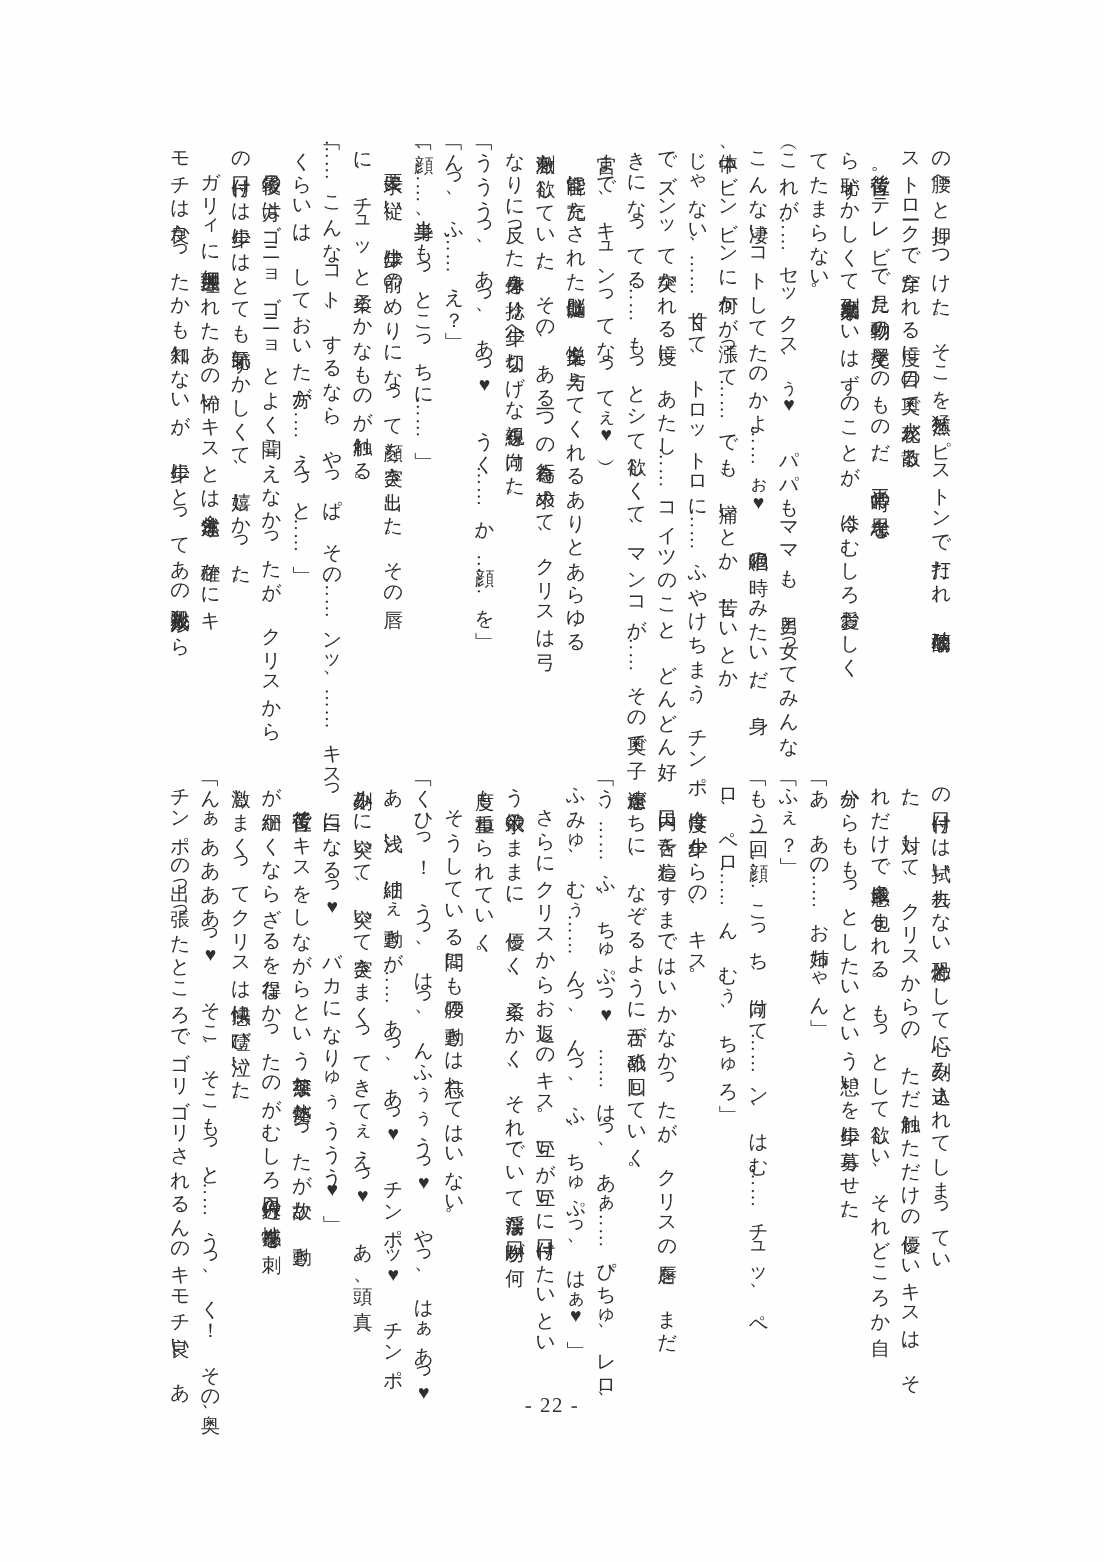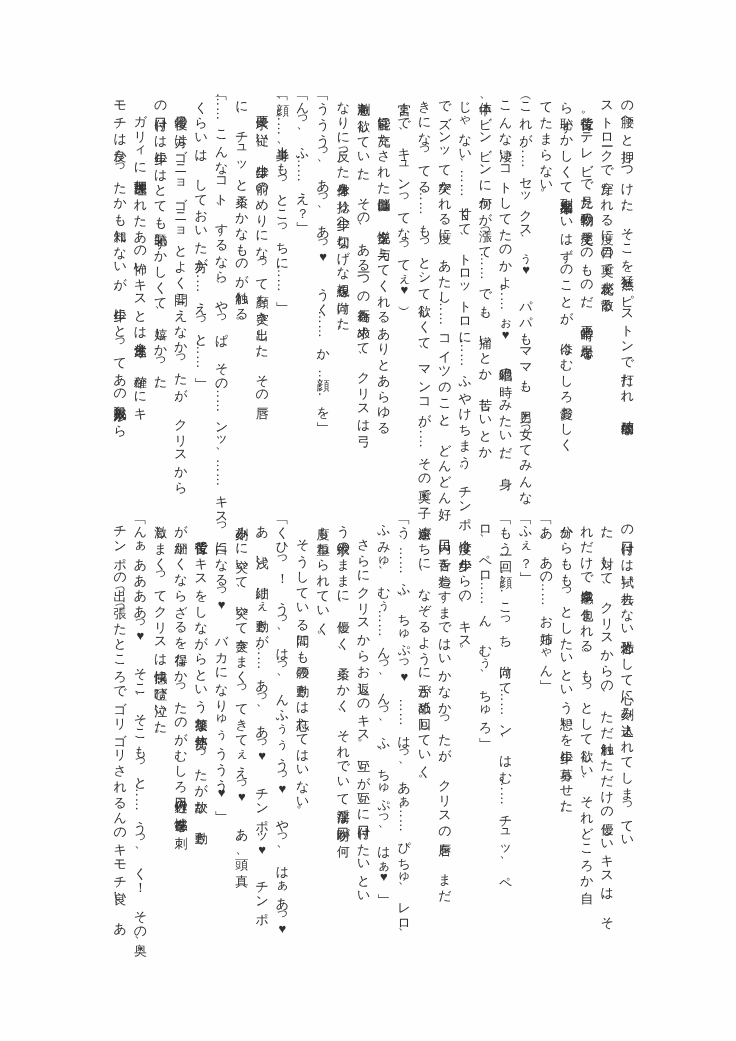--- a/index.html
+++ b/index.html
@@ -101,13 +101,14 @@
       <p class="line">「くひっ！　うっ、はっ、んふぅぅうっ♥　やっ、はぁあっ♥</p>
       <p class="line">あ、浅い、細けぇ動きが……あっ、あっ♥　チンポッ♥　チンポ</p>
       <p class="line">小刻みに突いて、突いて突きまくってきてぇえっ♥　あ、頭、真</p>
       <p class="line">っ白になるっ♥　バカになりゅぅううう♥」</p>
       <p class="line indent">後背位でキスをしながらという無茶な体勢だったが故か、動き</p>
       <p class="line">が細かくならざるを得なかったのがむしろ入口付近の性感帯を刺</p>
       <p class="line">激しまくってクリスは快感に噎び泣いた。</p>
       <p class="line">「んぁああああっ♥　そこ、そこもっと……うっ、く！　その奥、</p>
       <p class="line">チンポの出っ張ったところでゴリゴリされるんのキモチ良い、あ</p>
     </section>
+  <div class="page-number">- 22 -</div>
 </div>
 
 </body></html>

